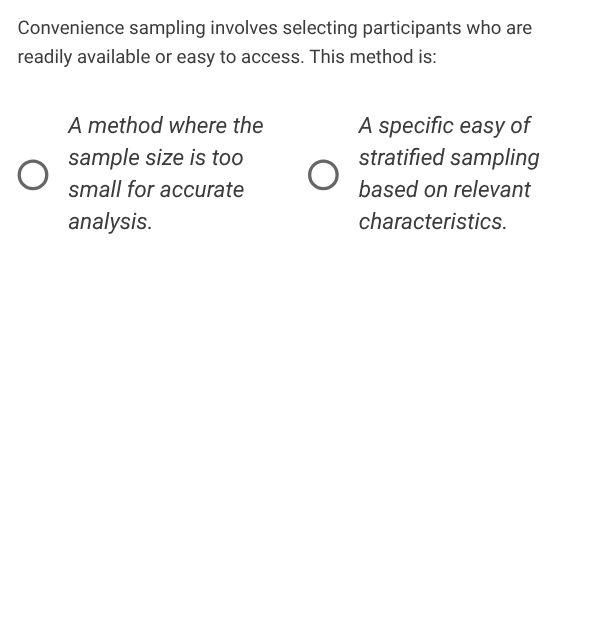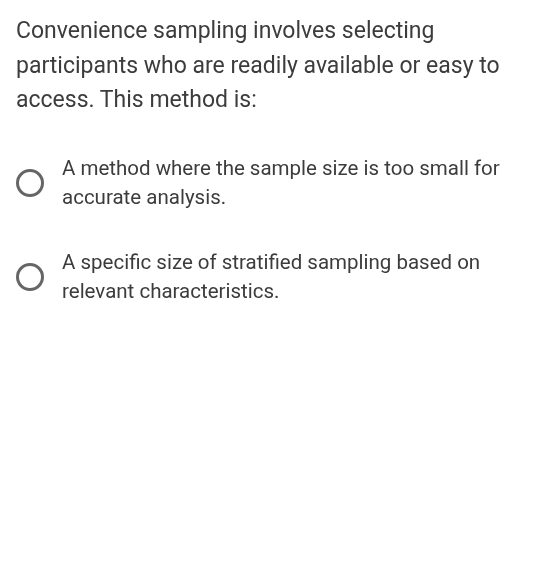--- a/index.html
+++ b/index.html
@@ -9,29 +9,30 @@
     }
     body {
       font-family: -apple-system, BlinkMacSystemFont, 'Segoe UI', Roboto, Arial, sans-serif;
       background: #ffffff;
       width: 538px;
       height: 580px;
       padding: 14px 16px;
       color: #3c3c3c;
     }
     .question {
-      font-size: 23px;
+      font-size: 17px;
       line-height: 1.5;
       margin-bottom: 36px;
       letter-spacing: 0;
     }
     .options {
       display: flex;
-      flex-direction: column;
+      flex-direction: row;
       gap: 36px;
+      font-style: italic;
     }
     .option {
       display: flex;
       align-items: center;
       gap: 18px;
       cursor: pointer;
     }
     .radio {
       width: 28px;
       height: 28px;
@@ -53,18 +54,18 @@
 
 <div class="options">
 
   <label class="option">
     <span class="radio"></span>
     <span class="option-text">A method where the sample size is too small for accurate analysis.</span>
   </label>
 
   <label class="option">
     <span class="radio"></span>
-    <span class="option-text">A specific size of stratified sampling based on relevant characteristics.</span>
+    <span class="option-text">A specific easy of stratified sampling based on relevant characteristics.</span>
   </label>
 
 
 
 </div>
 
 </body></html>

